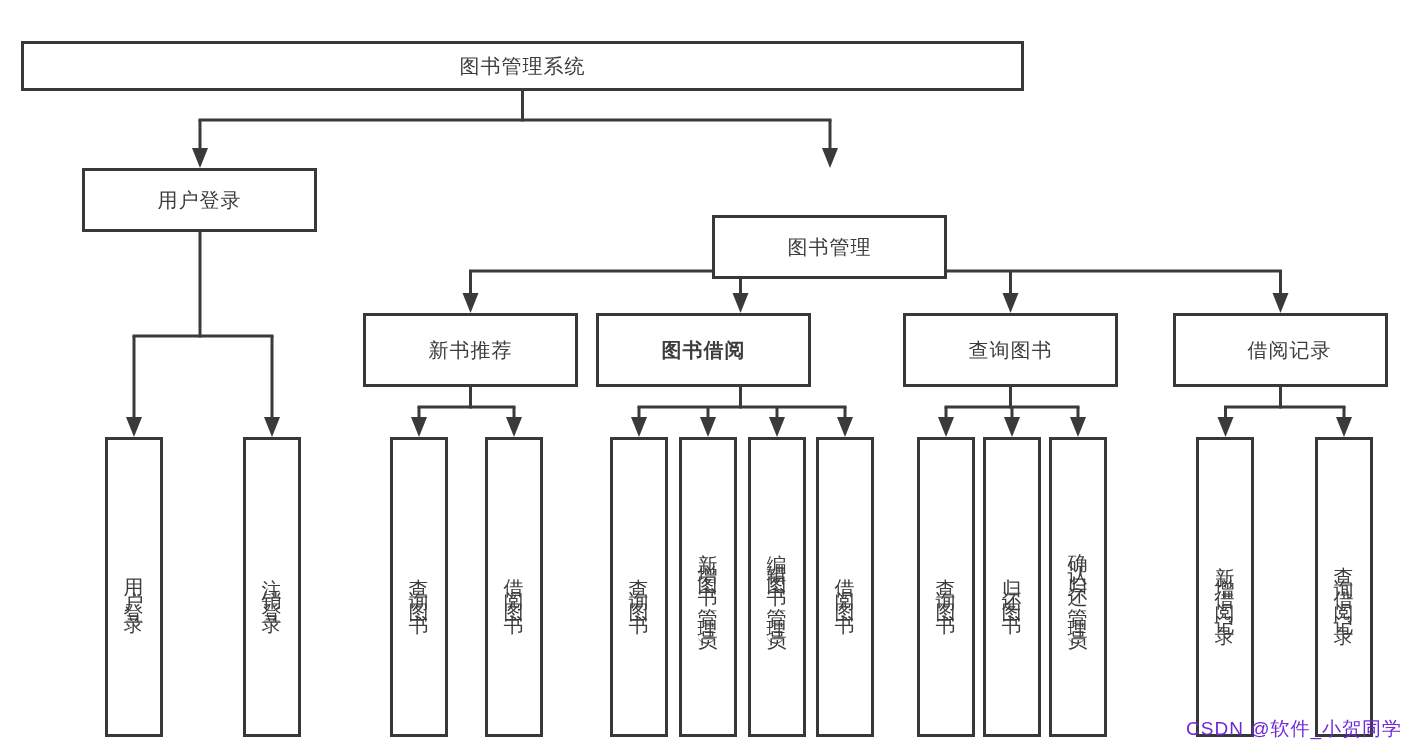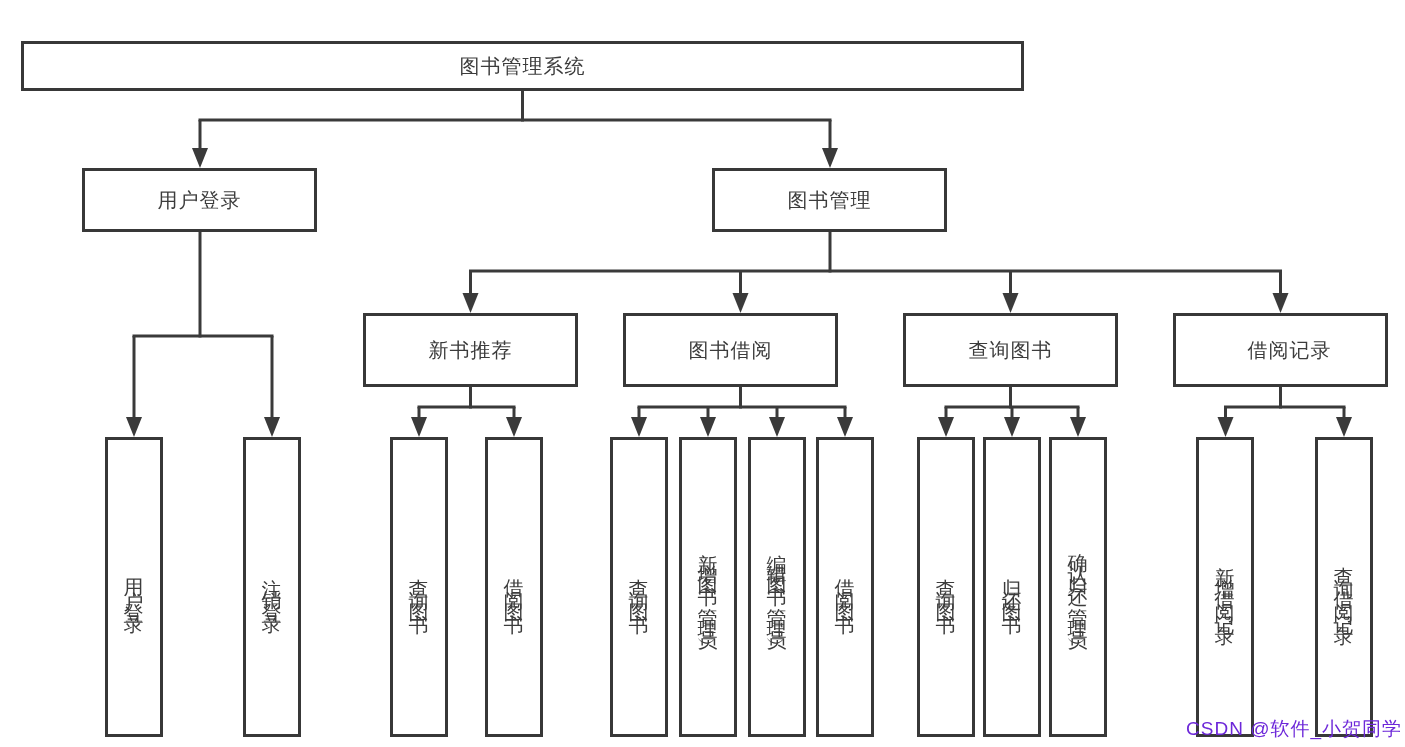--- a/index.html
+++ b/index.html
@@ -142,24 +142,24 @@
     <line x1="1224" y1="407" x2="1345.5" y2="407"></line>
     <line x1="1225.5" y1="407" x2="1225.5" y2="422"></line>
     <polygon points="1217.5,417 1233.5,417 1225.5,437"></polygon>
     <line x1="1344" y1="407" x2="1344" y2="422"></line>
     <polygon points="1336,417 1352,417 1344,437"></polygon>
   </svg>
 
   <div class="box h-label" style="left:21px; top:13px; width:1003px; height:50px;margin-top:28px;">图书管理系统</div>
 
   <div class="box h-label lvl2" style="left:82px;">用户登录</div>
-  <div class="box h-label lvl2" style="left:712px;">图书管理</div>
+  <div class="box h-label lvl2" style="left:712px;margin-top:47px;">图书管理</div>
 
   <div class="box h-label lvl3" style="left:363px;">新书推荐</div>
-  <div class="box h-label lvl3" style="left:623px;">图书借阅</div>
+  <div class="box h-label lvl3" style="left:596px;font-weight:bold;">图书借阅</div>
   <div class="box h-label lvl3" style="left:903px;">查询图书</div>
   <div class="box h-label lvl3" style="left:1173px;padding-left:18px;">借阅记录</div>
 
   <div class="box v-box leaf" style="left:105px;">
     <span>用户登录</span>
   </div>
   <div class="box v-box leaf" style="left:243px;">
     <span>注销登录</span>
   </div>
 

